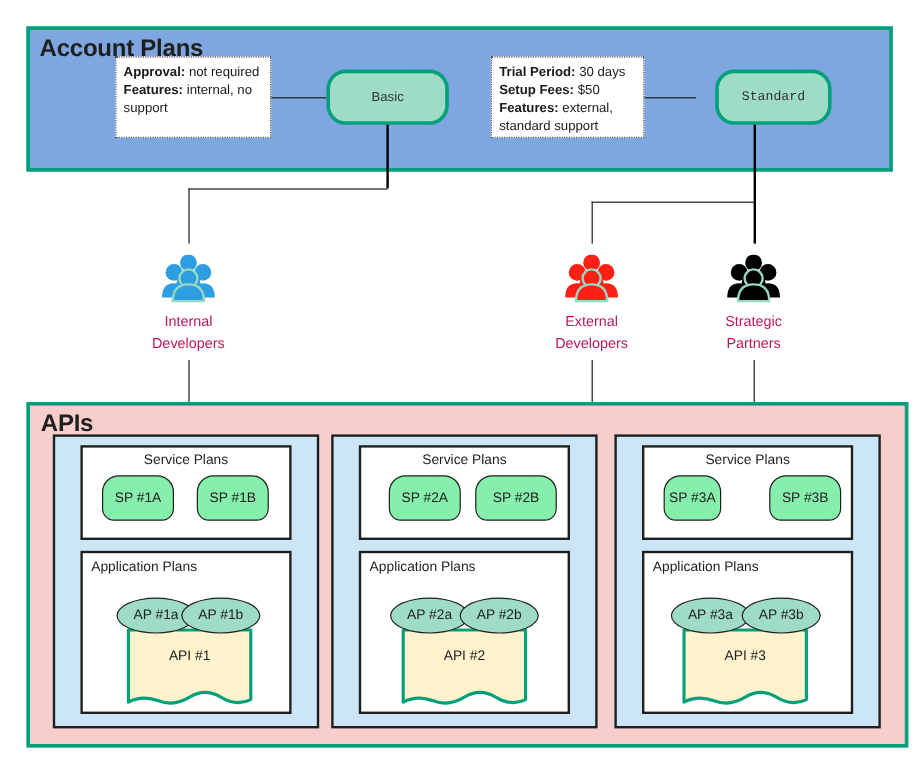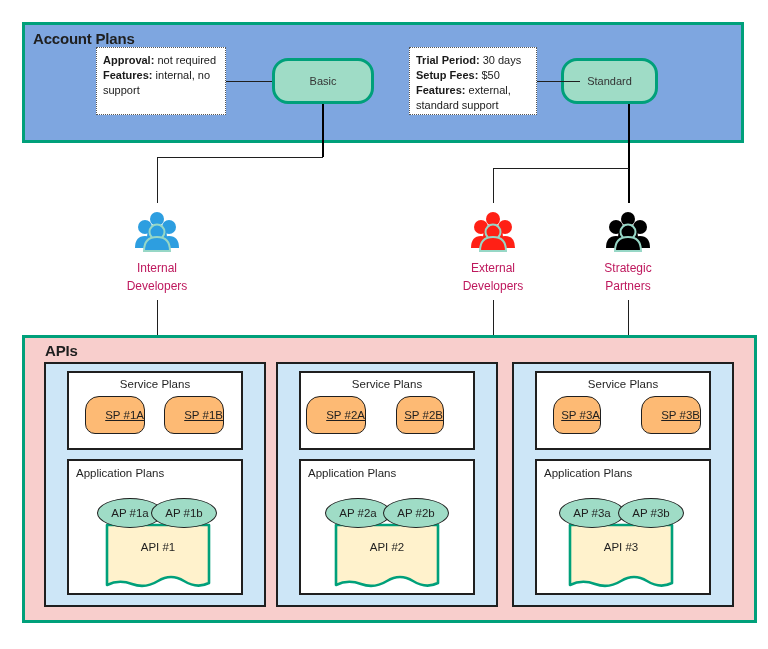--- a/index.html
+++ b/index.html
@@ -24,21 +24,21 @@
   .abs { position: absolute; box-sizing: border-box; }
 
   
   .lane {
     border: 3px solid #00A07A;
     box-sizing: border-box;
   }
   .lane-title {
     position: absolute;
     font-weight: bold;
-    font-size: 15px;
+    font-size: 20px;
     color: #1f1f1f;
     letter-spacing: -0.2px;
     white-space: nowrap;
   }
   .lane-accounts { background: #7EA6E0; }
   .lane-audience { background: #97D7C6; }
   .lane-apis     { background: #F8CECC; }
 
   
   .plan-node {
@@ -105,30 +105,29 @@
     position: absolute;
     top: 6px;
     left: 7px;
     font-size: 11.5px;
     color: #1f1f1f;
   }
 
   
   .sp-node {
     position: absolute;
-    background: #fdba74;
+    background: #86efac;
     border: 1.6px solid #1f1f1f;
     border-radius: 14px 14px 10px 10px;
     display: flex;
     align-items: center;
-    justify-content: flex-end;
-    font-size: 11.5px;
-    color: #1f1f1f;
-    box-sizing: border-box;
-    text-decoration: underline;
+    justify-content: center;
+    font-size: 11.5px;
+    color: #1f1f1f;
+    box-sizing: border-box;
   }
 
   
   .ap-node {
     position: absolute;
     background: #9FDCC6;
     border: 1.6px solid #1f1f1f;
     border-radius: 50% / 50%;
     display: flex;
     align-items: center;
@@ -181,21 +180,21 @@
       <b>Trial Period:</b><span> 30 days</span>
     </div>
     <div>
       <b>Setup Fees:</b><span> $50</span>
     </div>
     <div>
       <b>Features:</b><span> external, standard support</span>
     </div>
   </div>
 
-  <div class="abs plan-node" style="left:561px; top:58px; width:97px; height:46px;">
+  <div class="abs plan-node" style="left:596px; top:58px; width:97px; height:46px;font-family:Liberation Mono, monospace;">
     <span>Standard</span>
   </div>
 
   <div class="line-h" style="left:537px; top:81px; width:43px;"></div>
 
   <div class="line-thick-v" style="left:322px; top:104px; height:53px;"></div>
   <div class="line-h" style="left:157px; top:157px; width:166px;"></div>
   <div class="line-v" style="left:157px; top:157px; height:46px;"></div>
 
   <div class="line-thick-v" style="left:628px; top:104px; height:99px;"></div>
@@ -259,21 +258,21 @@
     </span>
     <span class="actor-label">Strategic
 Partners</span>
   </div>
 
   <div class="line-v" style="left:157px; top:300px; height:36px;"></div>
   <div class="line-v" style="left:493px; top:300px; height:36px;"></div>
   <div class="line-v" style="left:628px; top:300px; height:36px;"></div>
 
   <div class="abs lane lane-apis" style="left:22px; top:335px; width:735px; height:288px;">
-    <span class="lane-title" style="left:20px; top:4px;">APIs</span>
+    <span class="lane-title" style="left:9px; top:4px;">APIs</span>
   </div>
 
   <div class="abs api-panel" style="left:44px; top:362px; width:222px; height:245px;"></div>
 
   <div class="white-box" style="left:67px; top:371px; width:176px; height:79px;">
     <span class="box-heading-center">Service Plans</span>
   </div>
   <div class="sp-node" style="left:85px; top:396px; width:60px; height:38px;">
     <span>SP #1A</span>
   </div>
@@ -295,24 +294,24 @@
       <path d="M2 2 L104 2 L104 60 Q92 66 79 58 Q66 50 53 58 Q40 66 27 61 Q14 56 2 62 Z" fill="#FFF2CC" stroke="#00A07A" stroke-width="2.6" stroke-linejoin="round"></path>
     </svg>
     <span class="api-doc-label">API #1</span>
   </div>
 
   <div class="abs api-panel" style="left:276px; top:362px; width:222px; height:245px;"></div>
 
   <div class="white-box" style="left:299px; top:371px; width:176px; height:79px;">
     <span class="box-heading-center">Service Plans</span>
   </div>
-  <div class="sp-node" style="left:306px; top:396px; width:60px; height:38px;">
+  <div class="sp-node" style="left:324px; top:396px; width:60px; height:38px;">
     <span>SP #2A</span>
   </div>
-  <div class="sp-node" style="left:396px; top:396px; width:48px; height:38px;">
+  <div class="sp-node" style="left:396px; top:396px; width:68px; height:38px;">
     <span>SP #2B</span>
   </div>
 
   <div class="white-box" style="left:299px; top:459px; width:176px; height:136px;">
     <span class="box-heading-left">Application Plans</span>
   </div>
   <div class="ap-node" style="left:325px; top:498px; width:66px; height:30px;">
     <span>AP #2a</span>
   </div>
   <div class="ap-node" style="left:383px; top:498px; width:66px; height:30px;">

